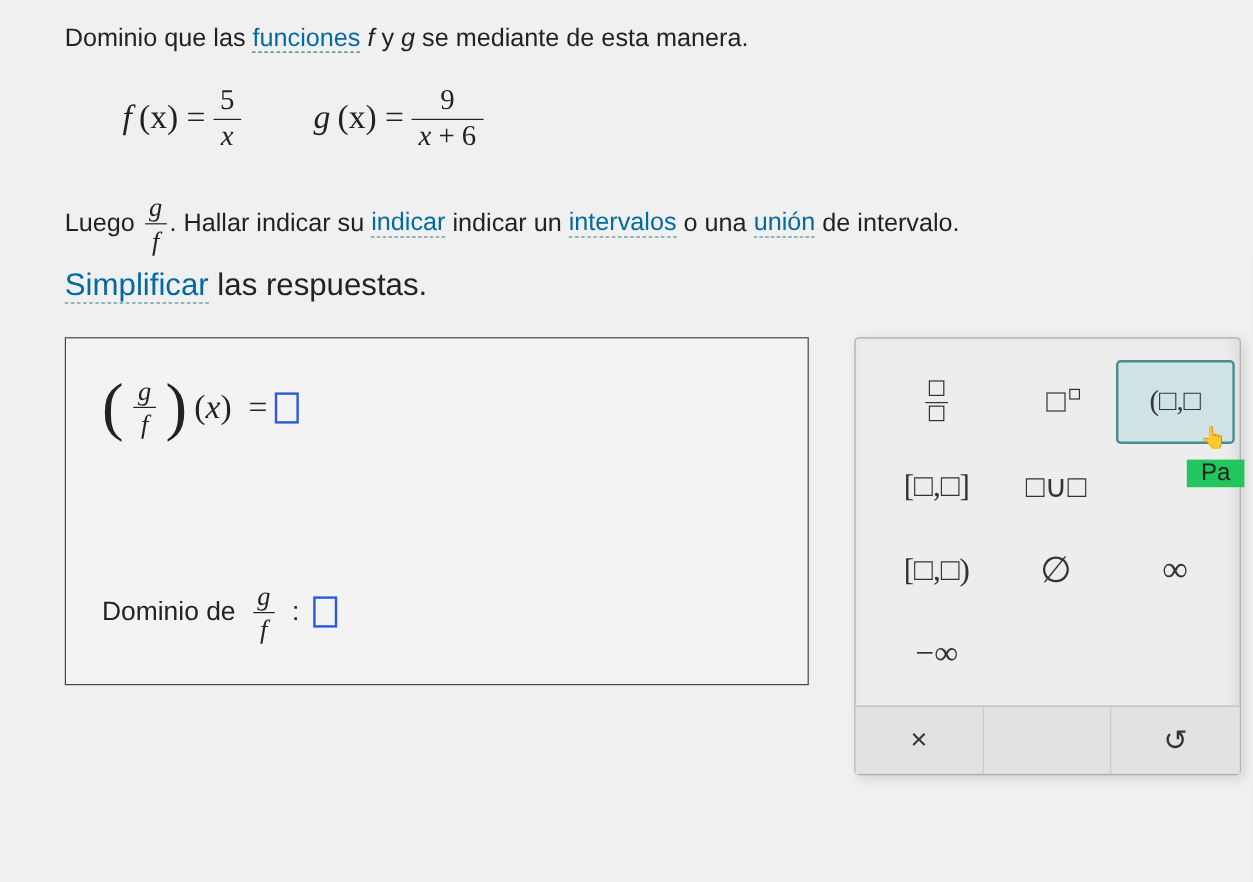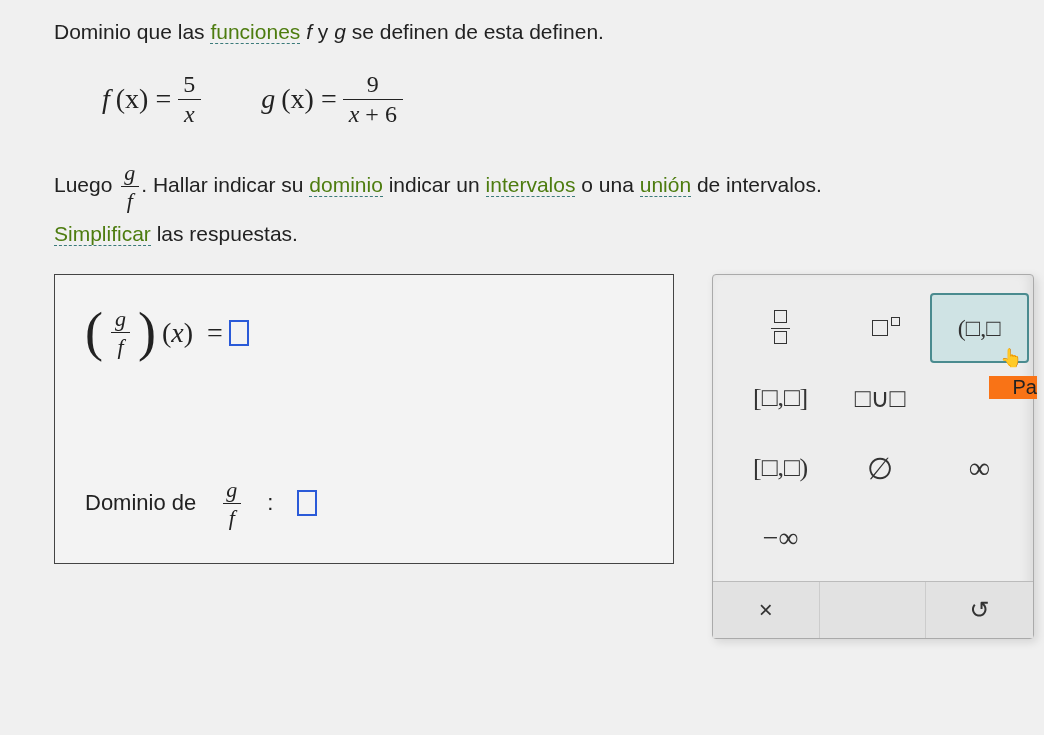--- a/index.html
+++ b/index.html
@@ -19,21 +19,21 @@
       background: #f0f0f0;
       padding: 16px 0 0 54px;
       height: 100%;
     }
     .intro-line {
       font-size: 21px;
       line-height: 1.5;
       margin-bottom: 24px;
     }
     .link-underline {
-      color: #4d7c0f;
+      color: #0369a1;
       border-bottom: 1px dashed #3a7a7a;
       text-decoration: none;
       cursor: pointer;
     }
     .italic {
       font-style: italic;
     }
     .formula-row {
       display: flex;
       gap: 60px;
@@ -69,21 +69,21 @@
       line-height: 1.9;
       margin-bottom: 10px;
     }
     .paragraph .inline-frac {
       vertical-align: middle;
       font-family: 'Times New Roman', Times, serif;
       font-style: italic;
       font-size: 22px;
     }
     .simplify-line {
-      font-size: 21px;
+      font-size: 26px;
       margin-bottom: 28px;
     }
     .bottom-area {
       display: flex;
       gap: 38px;
       align-items: flex-start;
     }
     .answer-box {
       border: 1.5px solid #444;
       background: #f3f3f3;
@@ -103,21 +103,21 @@
     }
     .big-paren {
       font-size: 54px;
       font-weight: 300;
       line-height: 0.7;
     }
     .answer-line2 {
       font-size: 22px;
       display: flex;
       align-items: center;
-      gap: 24px;
+      gap: 12px;
       font-family: Arial, sans-serif;
       margin-top: 10px;
       margin-bottom: 6px;
     }
     .answer-line2 .inline-frac {
       font-family: 'Times New Roman', Times, serif;
       font-style: italic;
     }
     .input-box {
       display: inline-block;
@@ -195,25 +195,25 @@
       position: absolute;
       bottom: -8px;
       right: 4px;
       font-size: 18px;
     }
     .par-label {
       position: absolute;
       bottom: -38px;
       right: -10px;
       width: 48px;
-      text-align: right;
+      text-align: center;
       font-family: Arial, sans-serif;
       font-size: 20px;
       color: #222;
-      background: #f97316;
+      background: #22c55e;
     }
     .keypad-bottom {
       display: grid;
       grid-template-columns: repeat(3, 1fr);
       border-top: 1px solid #bbb;
       margin-top: 6px;
       background: #e2e2e2;
     }
     .bottom-btn {
       height: 56px;
@@ -229,21 +229,21 @@
     .no-italic {
       font-style: normal;
     }
   </style>
 </head>
 <body>
 
 <div class="page">
 
   <div class="intro-line">
-    <span>Dominio que las </span><span class="link-underline">funciones</span><span> </span><span class="italic">f</span><span> y </span><span class="italic">g</span><span> se definen de esta definen.</span>
+    <span>Dominio que las </span><span class="link-underline">funciones</span><span> </span><span class="italic">f</span><span> y </span><span class="italic">g</span><span> se mediante de esta manera.</span>
   </div>
 
   <div class="formula-row">
     <div class="formula">
       <span>f</span>
       <span class="no-italic" style="font-style:normal;">(x) =</span>
       <span class="frac">
         <span class="num no-italic" style="font-style:normal;">5</span>
         <span class="den">x</span>
       </span>
@@ -256,21 +256,21 @@
         <span class="den"><span class="italic">x</span> <span class="no-italic" style="font-style:normal;">+ 6</span></span>
       </span>
     </div>
   </div>
 
   <div class="paragraph">
     <span>Luego </span>
     <span class="frac inline-frac">
       <span class="num">g</span>
       <span class="den">f</span>
-    </span><span>. Hallar indicar su </span><span class="link-underline">dominio</span><span> indicar un </span><span class="link-underline">intervalos</span><span> o una </span><span class="link-underline">unión</span><span> de intervalos.</span>
+    </span><span>. Hallar indicar su </span><span class="link-underline">indicar</span><span> indicar un </span><span class="link-underline">intervalos</span><span> o una </span><span class="link-underline">unión</span><span> de intervalo.</span>
   </div>
 
   <div class="simplify-line">
     <span class="link-underline">Simplificar</span><span> las respuestas.</span>
   </div>
 
   <div class="bottom-area">
 
     <div class="answer-box">
       <div class="answer-line1">

